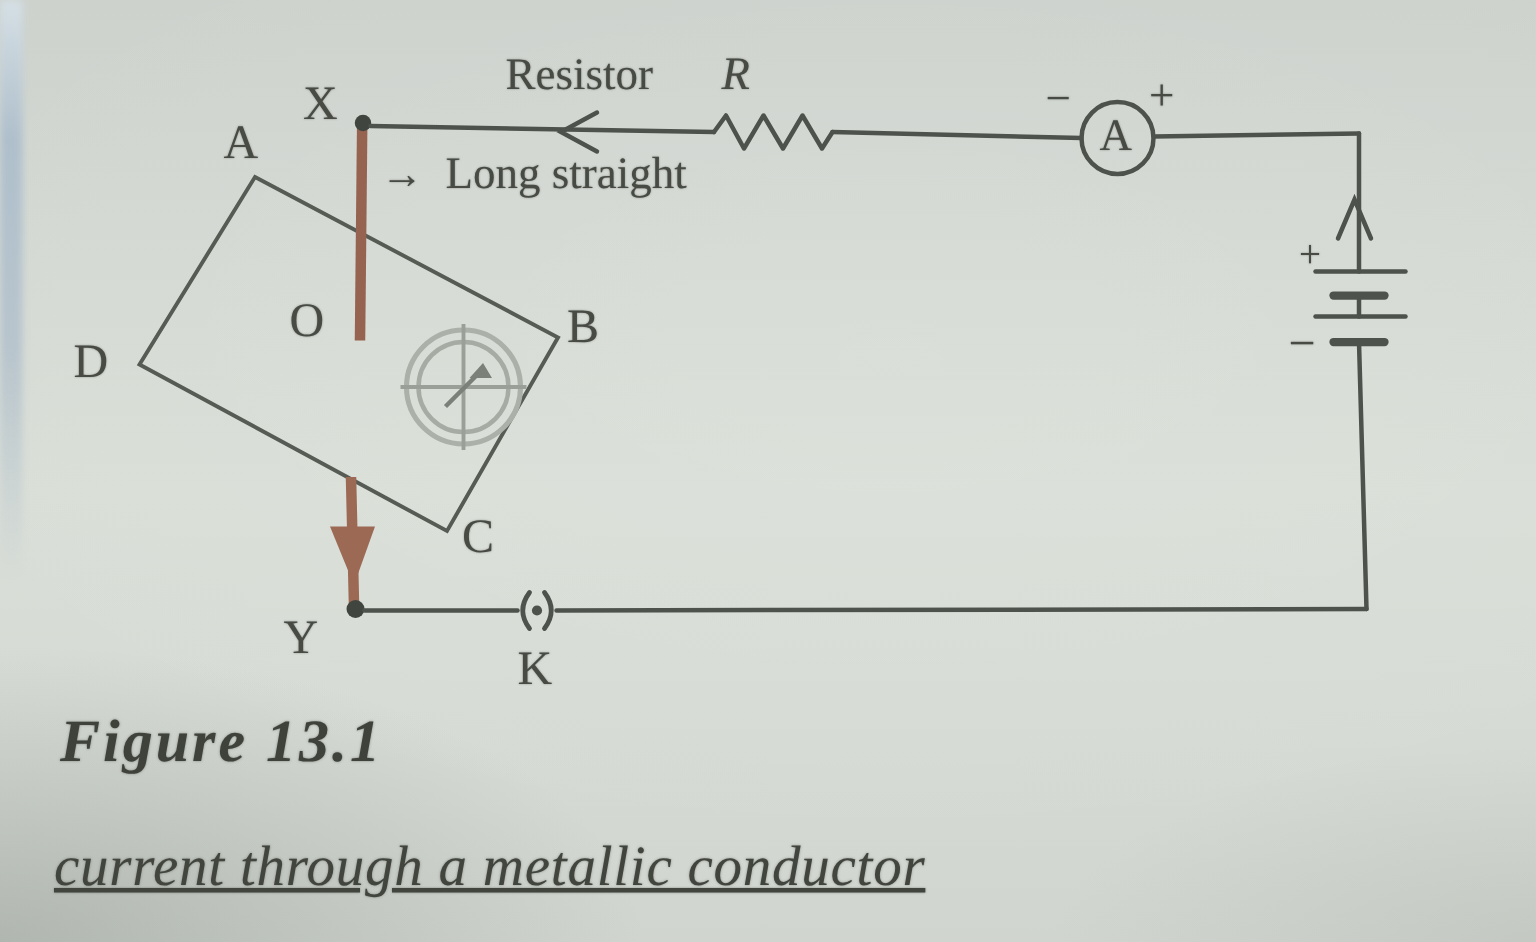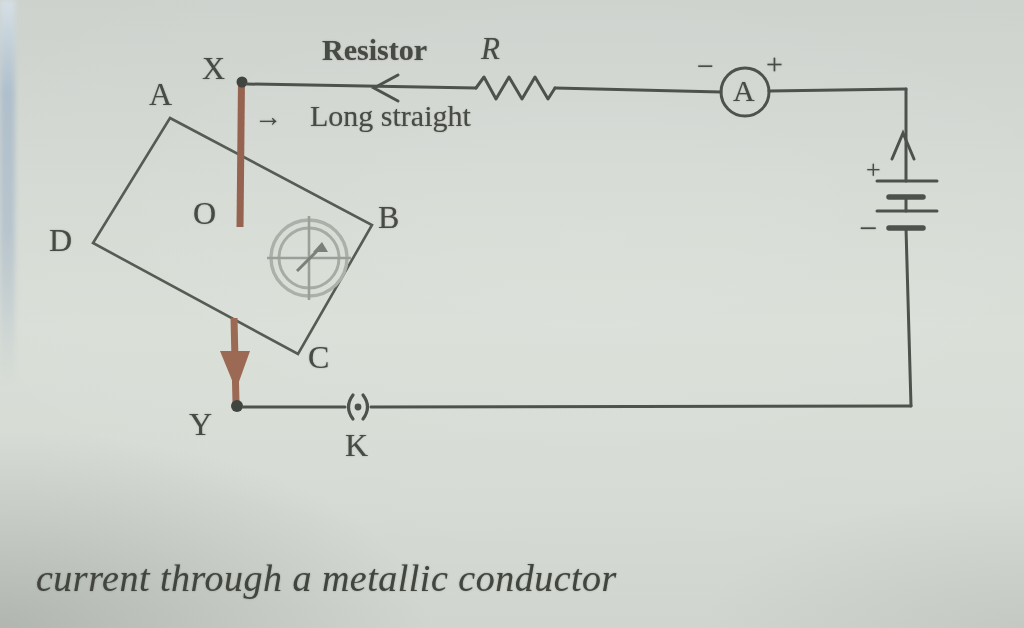--- a/index.html
+++ b/index.html
@@ -83,36 +83,37 @@
       <line x1="889" y1="228" x2="923" y2="228" stroke-width="5.5"></line>
     </g>
 
     <g stroke="#4e524c" fill="none" stroke-linecap="round">
       <path d="M353,395 q-9,12 0,24" stroke-width="3.2"></path>
       <path d="M363,395 q9,12 0,24" stroke-width="3.2"></path>
       <circle cx="358" cy="407" r="3.4" fill="#4e524c" stroke="none"></circle>
     </g>
   </svg>
 
-  <span class="lbl comp" style="left:322px; top:34px;font-weight:bold;">Resistor</span>
+  <span class="lbl comp" style="left:337px; top:34px;">Resistor</span>
   <span class="lbl comp ital" style="left:481px; top:33px; font-size:31px;">R</span>
 
   <span class="lbl" style="left:254px; top:102px; font-size:28px;">→</span>
-  <span class="lbl comp" style="left:310px; top:100px;text-align:center;">Long straight</span>
+  <span class="lbl comp" style="left:297px; top:100px;text-align:center;">Long straight</span>
 
   <span class="lbl" style="left:697px; top:50px; font-size:30px;">−</span>
   <span class="lbl" style="left:766px; top:48px; font-size:30px;">+</span>
   <span class="lbl" style="left:733px; top:75px; font-size:30px;">A</span>
 
   <span class="lbl" style="left:866px; top:156px; font-size:26px;">+</span>
   <span class="lbl" style="left:859px; top:212px; font-size:32px;">−</span>
 
   <span class="lbl pt" style="left:202px; top:52px;">X</span>
   <span class="lbl pt" style="left:149px; top:78px;">A</span>
   <span class="lbl pt" style="left:49px;  top:224px;">D</span>
   <span class="lbl pt" style="left:193px; top:197px;">O</span>
   <span class="lbl pt" style="left:378px; top:201px;">B</span>
   <span class="lbl pt" style="left:308px; top:341px;">C</span>
   <span class="lbl pt" style="left:189px; top:408px;">Y</span>
   <span class="lbl pt" style="left:345px; top:429px;">K</span>
 
-  <div class="cap" style="left:36px; top:556px;">current through a metallic conductor</div>
+  <div class="fig-title">Figure 13.1</div>
+  <div class="cap" style="left:36px; top:556px;text-decoration:underline;">current through a metallic conductor</div>
 </div>
 
 </body></html>

